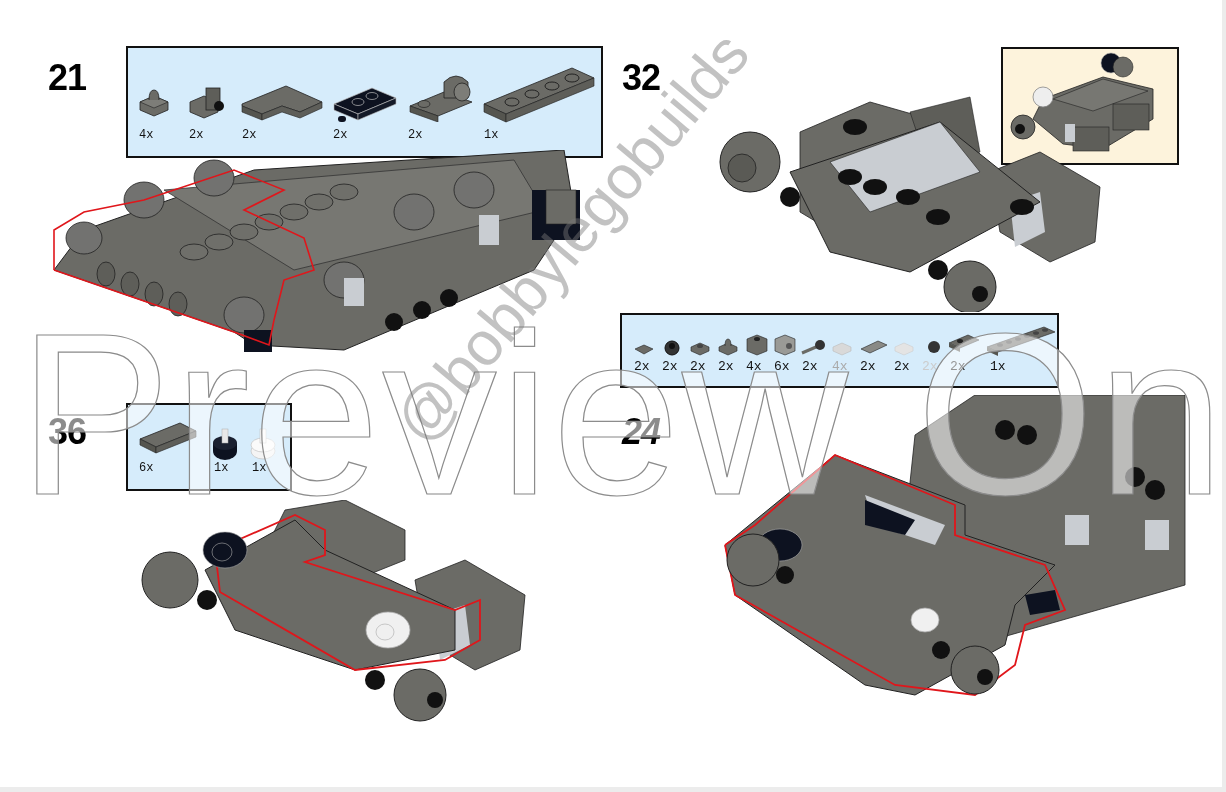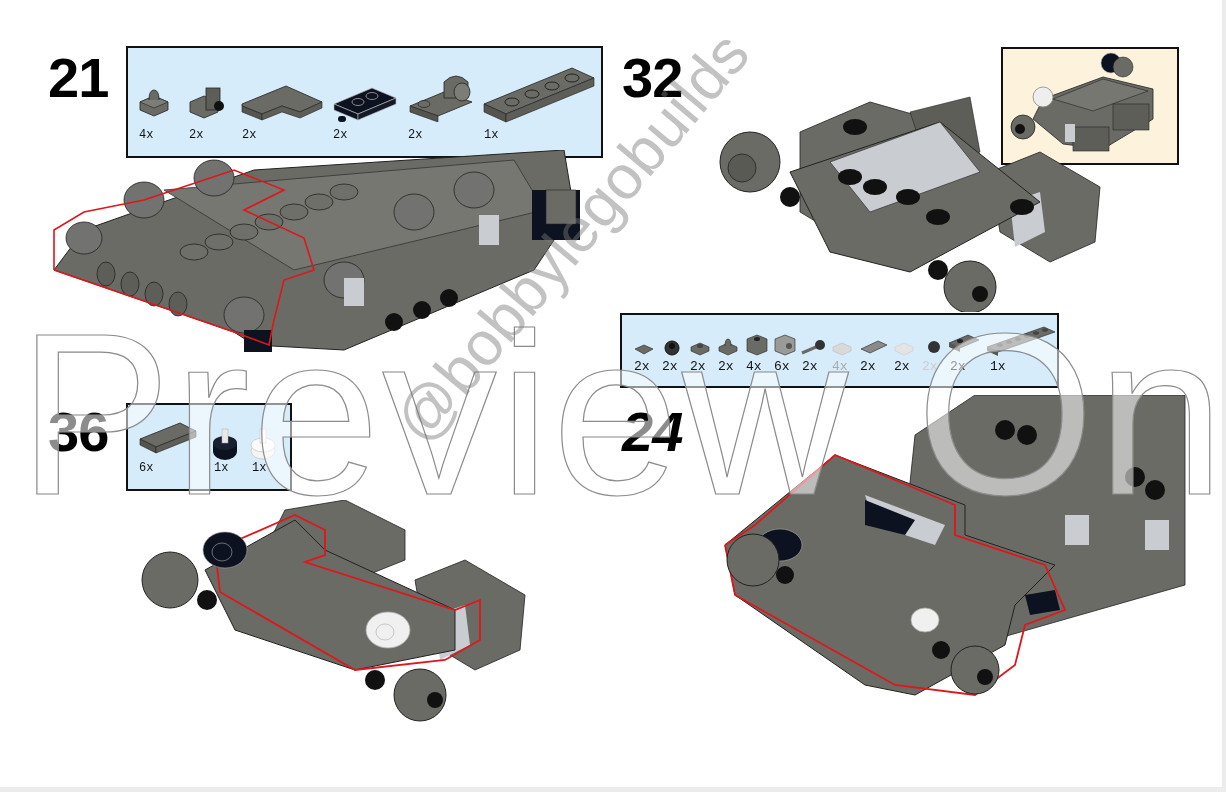--- a/index.html
+++ b/index.html
@@ -1,20 +1,20 @@
 <!DOCTYPE html>
 <html><head>
 <meta charset="utf-8">
 <style>
   html,body{margin:0;padding:0;}
   body{width:1226px;height:792px;position:relative;overflow:hidden;background:#ffffff;font-family:"Liberation Sans",sans-serif;}
   .page{position:absolute;left:0;top:0;width:1222px;height:787px;background:#ffffff;}
   .edge-r{position:absolute;left:1222px;top:0;width:4px;height:792px;background:#ececec;}
   .edge-b{position:absolute;left:0;top:787px;width:1226px;height:5px;background:#ececec;}
-  .step-num{position:absolute;font-family:"Liberation Sans",sans-serif;font-weight:bold;font-size:56px;line-height:56px;color:#000;letter-spacing:-1px;}
+  .step-num{position:absolute;font-family:"Liberation Sans",sans-serif;font-weight:bold;font-size:36px;line-height:56px;color:#000;letter-spacing:-1px;}
   .parts{position:absolute;background:#d6ecfb;border:2px solid #111;box-sizing:border-box;font-family:Liberation Mono, monospace;}
   .submodel{position:absolute;background:#fdf3dc;border:2px solid #111;box-sizing:border-box;}
   .part{position:absolute;}
   .qty{position:absolute;font-size:12px;color:#111;}
   .model{position:absolute;}
   .wm-preview{position:absolute;left:18px;top:300px;font-family:"Liberation Sans",sans-serif;font-size:230px;line-height:230px;color:rgba(255,255,255,0.55);-webkit-text-stroke:1.2px #8c8c8c;letter-spacing:2px;white-space:nowrap;pointer-events:none;}
   .wm-handle{position:absolute;left:380px;top:410px;font-family:"Liberation Sans",sans-serif;font-size:62px;color:rgba(120,120,120,0.45);transform:rotate(-50deg);transform-origin:left top;white-space:nowrap;pointer-events:none;}
 </style>
 </head>
 <body>

